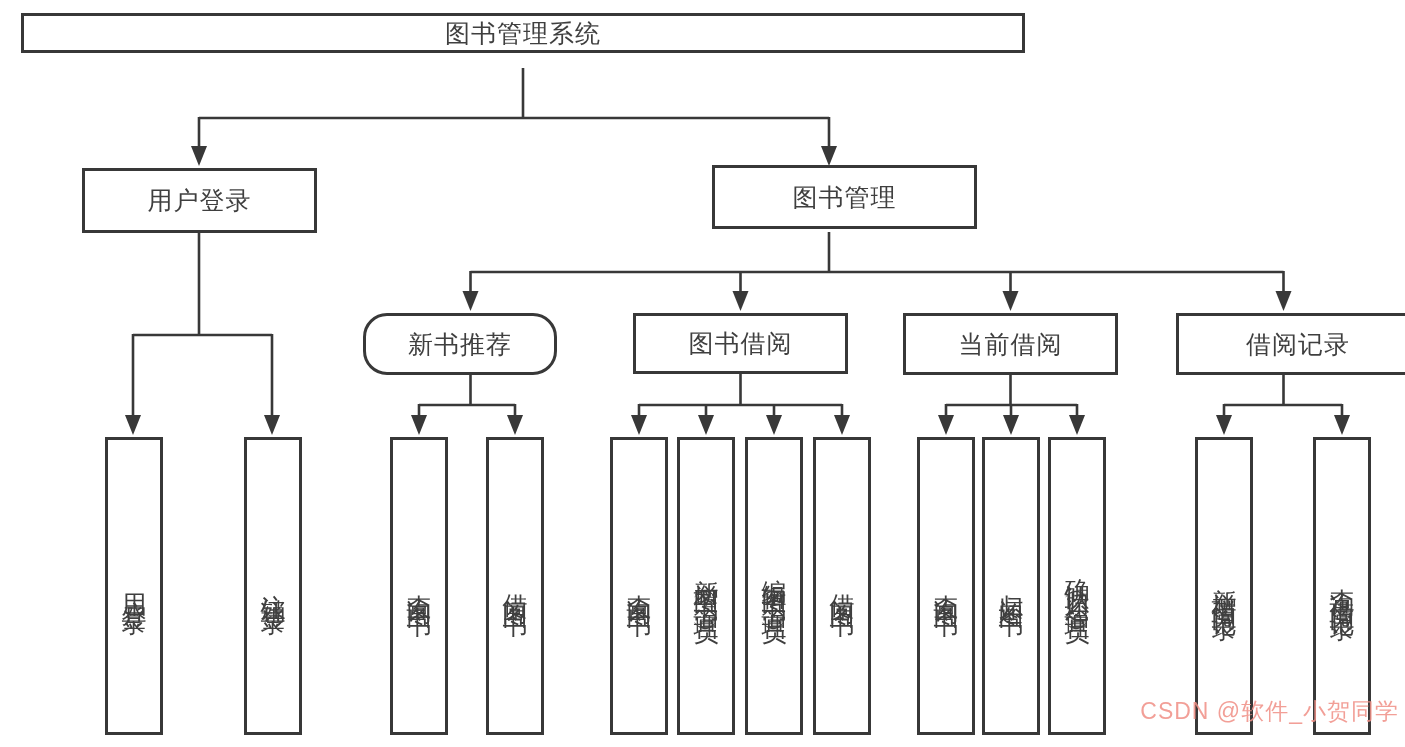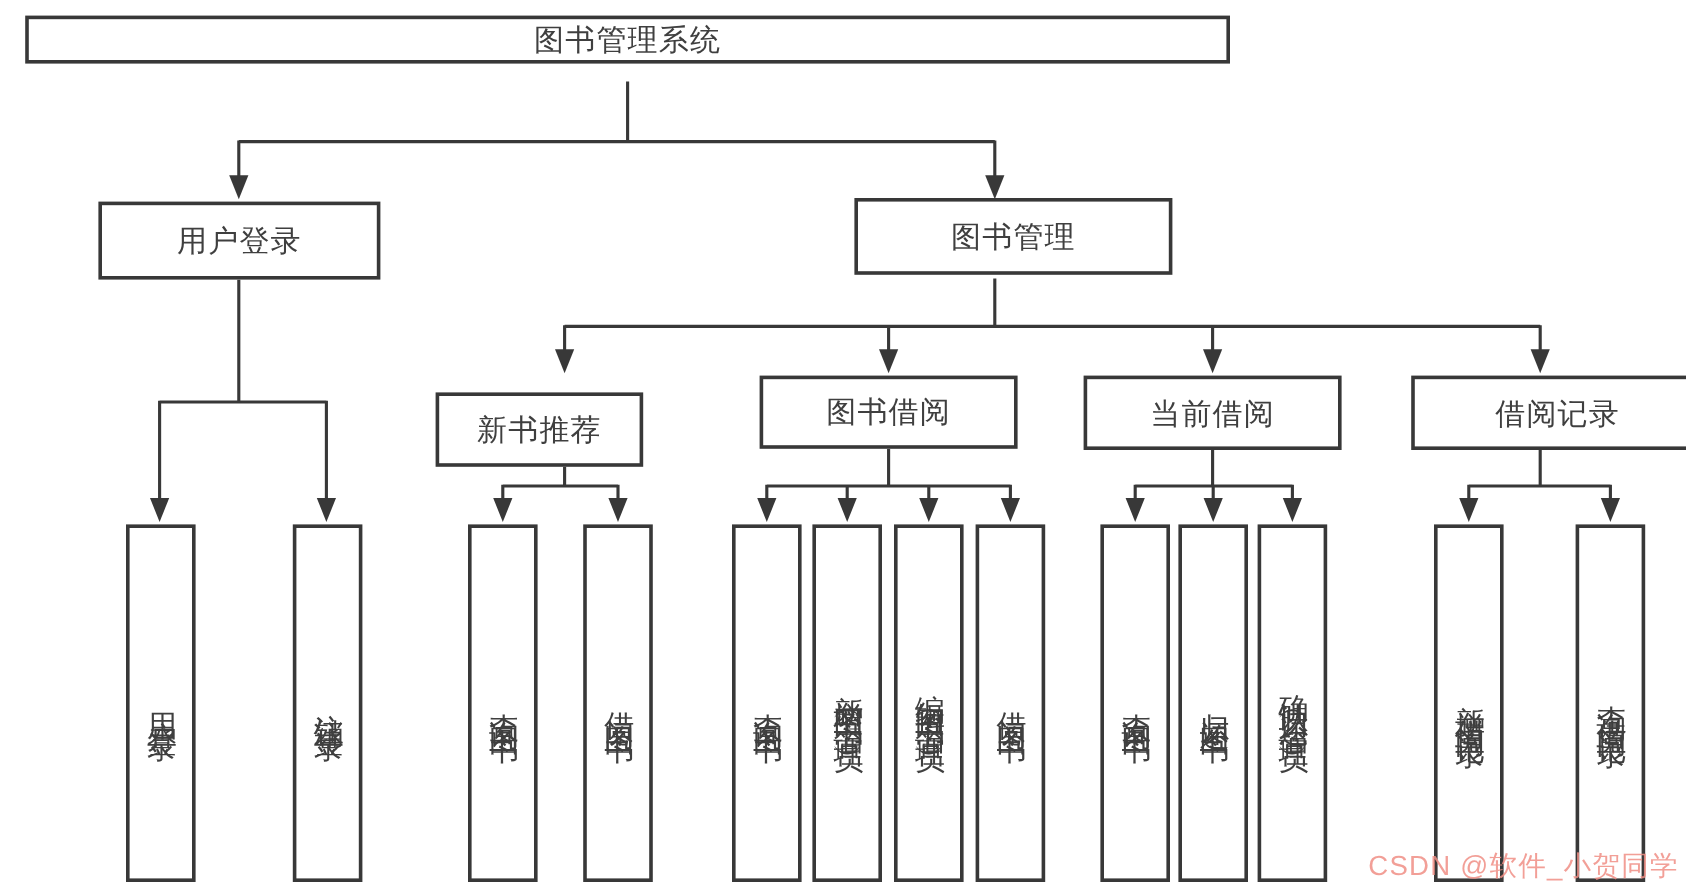--- a/index.html
+++ b/index.html
@@ -33,21 +33,21 @@
     height:298px;
     font-size:25px;
     writing-mode:vertical-rl;
     text-orientation:mixed;
     letter-spacing:6px;
     line-height:1;
   }
   .watermark{
     position:absolute;
     right:6px;
-    bottom:10px;
+    bottom:20px;
     font-size:23px;
     color:#f08f86;
     opacity:0.85;
     letter-spacing:1px;
     white-space:nowrap;
   }
 </style>
 </head>
 <body>
 
@@ -94,21 +94,21 @@
       <polygon points="1216,415 1232,415 1224,435"></polygon>
       <polygon points="1334,415 1350,415 1342,435"></polygon>
     </g>
   </svg>
 
   <div class="box hbox" style="left:21px;top:13px;width:1004px;height:40px;">图书管理系统</div>
 
   <div class="box hbox" style="left:82px;top:168px;width:235px;height:65px;">用户登录</div>
   <div class="box hbox" style="left:712px;top:165px;width:265px;height:64px;">图书管理</div>
 
-  <div class="box hbox" style="left:363px;top:327px;width:173px;height:62px;">新书推荐</div>
+  <div class="box hbox" style="left:363px;top:313px;width:194px;height:62px;border-radius:24px;">新书推荐</div>
   <div class="box hbox" style="left:903px;top:313px;width:215px;height:62px;">当前借阅</div>
   <div class="box hbox" style="left:633px;top:313px;width:215px;height:61px;">图书借阅</div>
   <div class="box hbox" style="left:1176px;top:313px;width:244px;height:62px;">借阅记录</div>
 
   <div class="box vbox" style="left:105px;">用户登录</div>
   <div class="box vbox" style="left:244px;">注销登录</div>
 
   <div class="box vbox" style="left:390px;">查询图书</div>
   <div class="box vbox" style="left:486px;">借阅图书</div>
 

